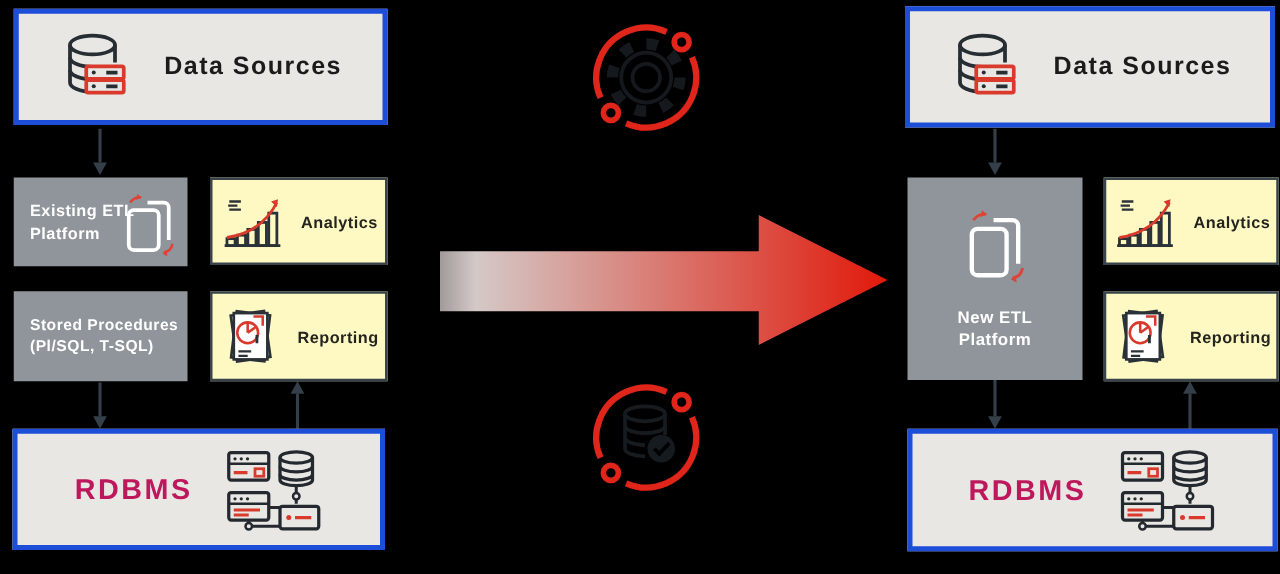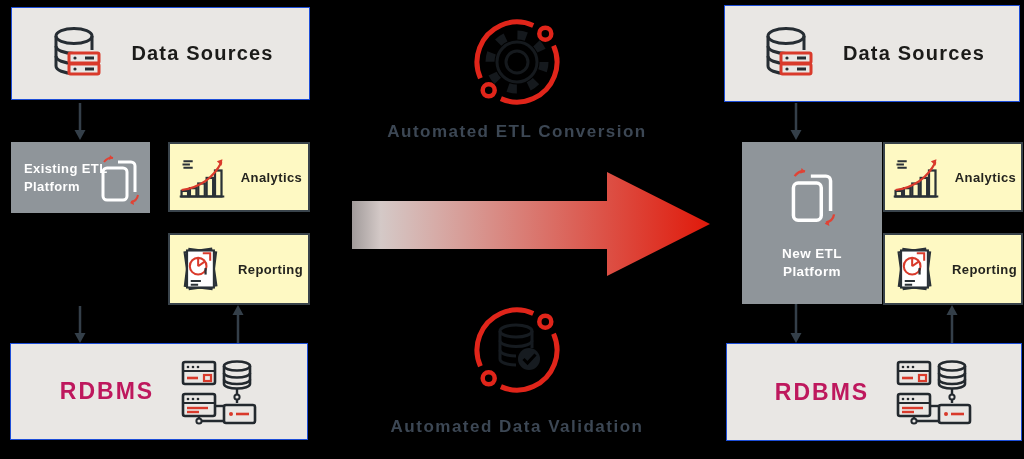--- a/index.html
+++ b/index.html
@@ -2,25 +2,25 @@
 <html><head>
 <meta charset="utf-8">
 <style>
   html,body{margin:0;padding:0;background:#000;}
   .canvas{
     position:relative;width:1024px;height:459px;background:#000;
     font-family:"Liberation Sans",sans-serif;overflow:hidden;
   }
   .overlay{position:absolute;left:0;top:0;width:1024px;height:459px;pointer-events:none;}
   .box{position:absolute;box-sizing:border-box;display:flex;align-items:center;justify-content:center;}
-  .panel-light{background:#e9e7e4;border:1px solid #1d4ed8;}
+  .panel-light{background:#e9e7e4;border:4px solid #1d4ed8;}
   .panel-gray{background:#8f959a;}
   .panel-white{background:#fef9c3;border:2px solid #39434b;}
   .row{display:flex;flex-direction:row;align-items:center;}
-  .col{display:flex;flex-direction:column;align-items:center;margin-left:16px;}
+  .col{display:flex;flex-direction:column;align-items:center;}
   .lbl-lg{font-size:20px;font-weight:bold;letter-spacing:1.2px;color:#1b1b19;white-space:nowrap;}
   .lbl-rdbms{font-size:23px;font-weight:bold;letter-spacing:2px;color:#be185d;white-space:nowrap;}
   .lbl-sm{font-size:13px;font-weight:bold;letter-spacing:.4px;color:#24241f;white-space:nowrap;}
   .lbl-white{font-size:13px;font-weight:bold;letter-spacing:.4px;color:#ffffff;line-height:1.35;}
   .caption{position:absolute;width:320px;text-align:center;font-size:17px;font-weight:bold;
            letter-spacing:1.5px;color:#3c4754;white-space:nowrap;}
   
   #ds-left{left:11px;top:7px;width:299px;height:93px;gap:22px;}
   #etl-left{left:11px;top:142px;width:139px;height:71px;justify-content:flex-start;padding-left:13px;}
   #analytics-left{left:168px;top:142px;width:142px;height:70px;gap:13px;}
@@ -113,20 +113,26 @@
           <rect x="33" y="27" width="7" height="20"></rect>
         <rect x="42" y="19" width="7" height="28"></rect>
         <path d="M8 9 h10 M7 12.5 h8 M8 16 h10" stroke-width="2"></path>
       </g>
       <path d="M6 40 C 20 38 38 31 49 10" stroke="#d93a2b" stroke-width="2.4" fill="none"></path>
       <path d="M44 9 l6 -2 -1 7" fill="#d93a2b"></path>
     </svg>
     <div class="lbl-sm">Analytics</div>
   </div>
 
+  <div class="box panel-gray row" id="sp-left">
+    <div class="lbl-white" style="font-size:12.5px">
+      <div>Stored Procedures</div>
+      <div>(Pl/SQL, T-SQL)</div>
+    </div>
+  </div>
 
   <div class="box panel-white row" id="reporting-left">
     <svg width="50" height="54" viewBox="0 0 54 58">
       <g transform="rotate(-8 27 29)">
           <rect x="13" y="9" width="29" height="40" fill="#fff" stroke="#2a3137" stroke-width="2.3"></rect>
         </g>
       <g transform="rotate(7 27 29)">
           <rect x="13" y="9" width="29" height="40" fill="#fff" stroke="#2a3137" stroke-width="2.3"></rect>
         </g>
       <rect x="13" y="9" width="29" height="40" fill="#fff" stroke="#2a3137" stroke-width="2.3"></rect>
@@ -184,21 +190,20 @@
   <svg id="conv-icon" viewBox="0 0 96 96">
     <g fill="none" stroke="#15191d">
       <circle cx="48" cy="48" r="27" stroke-width="9" stroke-dasharray="9 12.2"></circle>
       <circle cx="48" cy="48" r="20" stroke-width="3"></circle>
       <circle cx="48" cy="48" r="11" stroke-width="3"></circle>
     </g>
     <circle cx="48" cy="48" r="40" fill="none" stroke="#e0251a" stroke-width="5" stroke-dasharray="96 29.6" transform="rotate(-24 48 48)"></circle>
     <circle cx="76.3" cy="19.7" r="6" fill="#000" stroke="#e0251a" stroke-width="4.5"></circle>
     <circle cx="19.7" cy="76.3" r="6" fill="#000" stroke="#e0251a" stroke-width="4.5"></circle>
   </svg>
-  <div class="caption" id="conv-caption">Automated ETL Conversion</div>
 
   <svg id="big-arrow" viewBox="0 0 366 112">
     <defs>
       <linearGradient id="ag" x1="0" y1="0" x2="1" y2="0">
         <stop offset="0" stop-color="#d6cecd" stop-opacity="0.75"></stop>
         <stop offset="0.08" stop-color="#d4c9c7"></stop>
         <stop offset="1" stop-color="#e0190a"></stop>
       </linearGradient>
     </defs>
     <path d="M4 33 H259 V4 L362 56 L259 108 V81 H4 Z" fill="url(#ag)"></path>
@@ -211,21 +216,20 @@
       <path d="M63 29 V46"></path>
       <path d="M31 38.5 c0 3.3 7.2 6 16 6 s16 -2.7 16 -6"></path>
       <path d="M31 48 c0 3.3 7.2 6 16 6"></path>
     </g>
     <circle cx="60" cy="57" r="11" fill="#161b20"></circle>
     <path d="M54.5 57 l4 4 8 -8.5" fill="none" stroke="#000" stroke-width="3"></path>
     <circle cx="48" cy="48" r="40" fill="none" stroke="#e0251a" stroke-width="5" stroke-dasharray="96 29.6" transform="rotate(-24 48 48)"></circle>
     <circle cx="76.3" cy="19.7" r="6" fill="#000" stroke="#e0251a" stroke-width="4.5"></circle>
     <circle cx="19.7" cy="76.3" r="6" fill="#000" stroke="#e0251a" stroke-width="4.5"></circle>
   </svg>
-  <div class="caption" id="val-caption">Automated Data Validation</div>
 
   <div class="box panel-light row" id="ds-right">
     <svg width="62" height="58" viewBox="0 0 62 58">
       <g fill="none" stroke="#262d33" stroke-width="3">
         <ellipse cx="27" cy="11" rx="18" ry="7.5"></ellipse>
         <path d="M9 11 V41 c0 4 8 7.5 18 7.5"></path>
         <path d="M45 11 V25"></path>
         <path d="M9 21 c0 4 8 7.5 18 7.5"></path>
         <path d="M9 31 c0 4 8 7.5 18 7.5"></path>
       </g>

